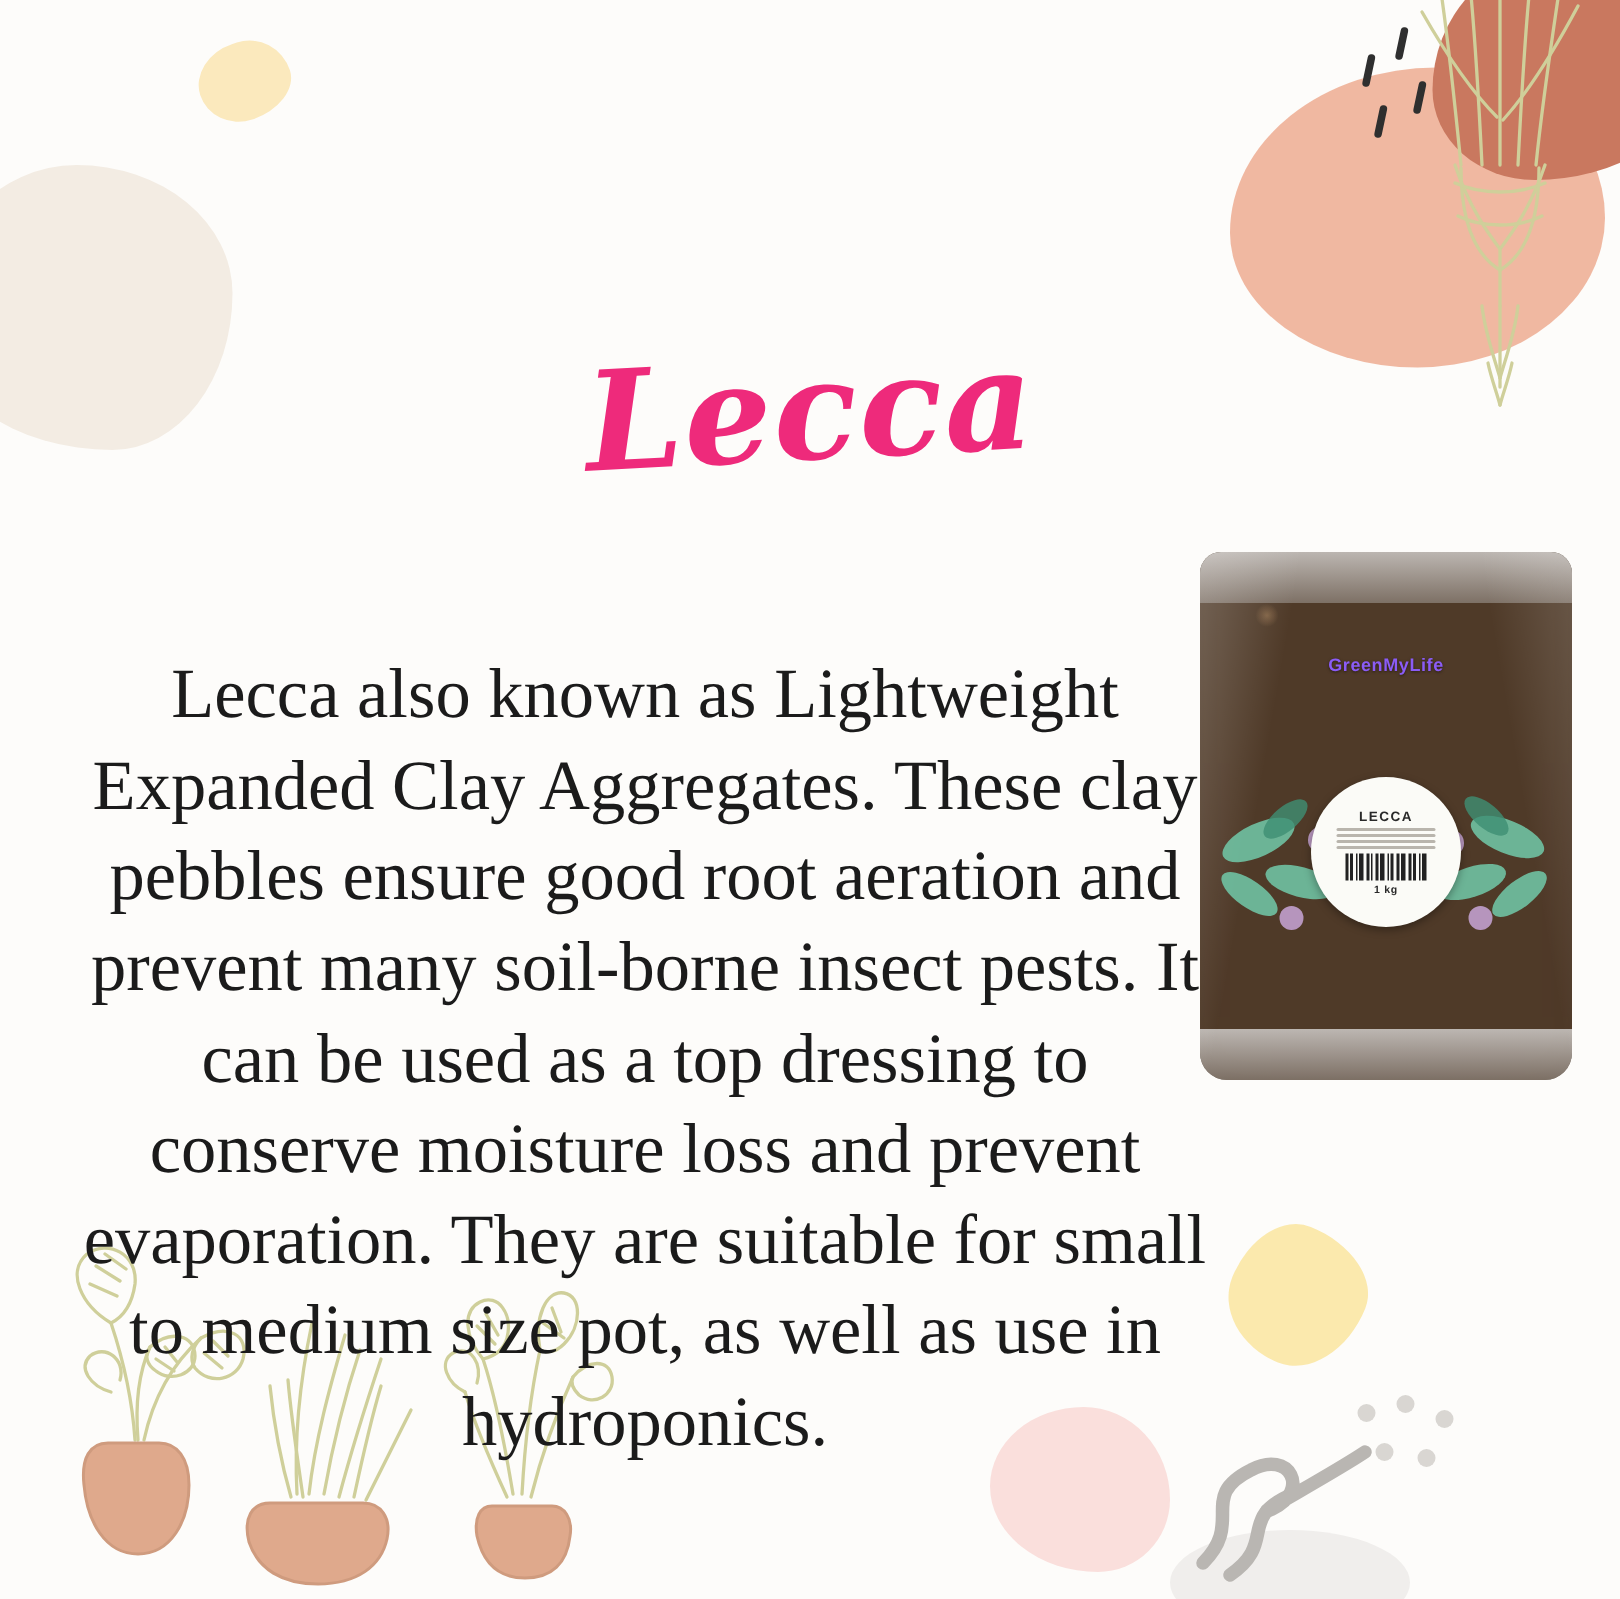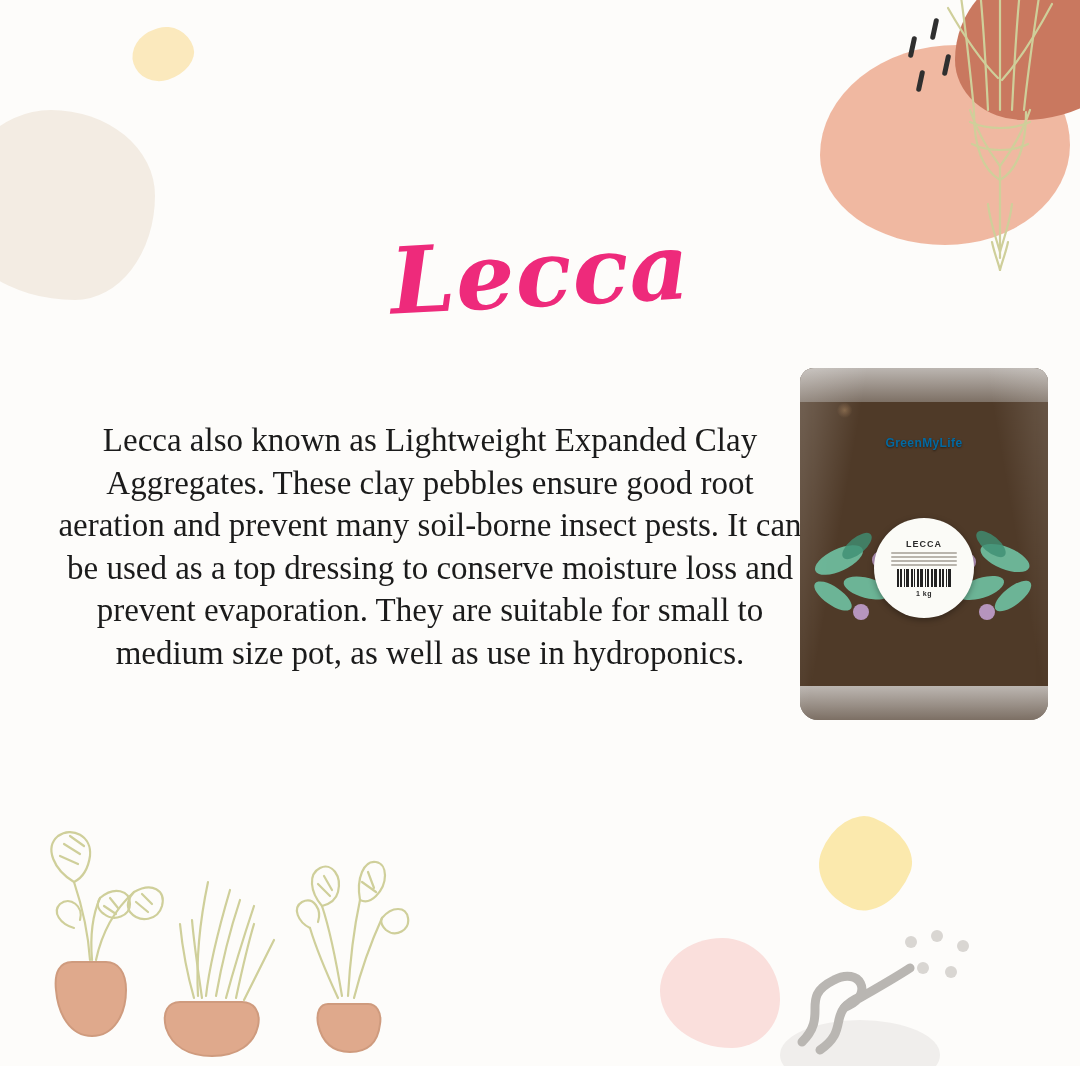--- a/index.html
+++ b/index.html
@@ -103,21 +103,21 @@
   }
 
   
   .body-text {
     position: absolute;
     left: 52px;
     top: 386px;
     width: 756px;
     text-align: center;
     font-family: "Liberation Serif", serif;
-    font-size: 33px;
+    font-size: 47px;
     line-height: 1.29;
     color: #1b1b1b;
   }
 
   
   .product {
     position: absolute;
     left: 800px;
     top: 368px;
     width: 248px;
@@ -171,21 +171,21 @@
     height: 34px;
     background: linear-gradient(180deg, rgba(230,230,230,.85), rgba(200,200,200,.45));
     opacity: .85;
   }
   .pack-seal-top { top: 0; border-radius: 12px 12px 0 0; }
   .pack-seal-bottom { bottom: 0; border-radius: 0 0 14px 14px; }
   .brand-mark {
     position: absolute;
     left: 50%; top: 68px;
     transform: translateX(-50%);
-    color: #0369a1;
+    color: #8b5cf6;
     font-family: "Liberation Sans", sans-serif;
     font-size: 12px;
     font-weight: 700;
     letter-spacing: .4px;
     text-shadow: 0 1px 2px rgba(0,0,0,.5);
     white-space: nowrap;
   }
   .label-circle {
     position: absolute;
     left: 50%; top: 150px;

